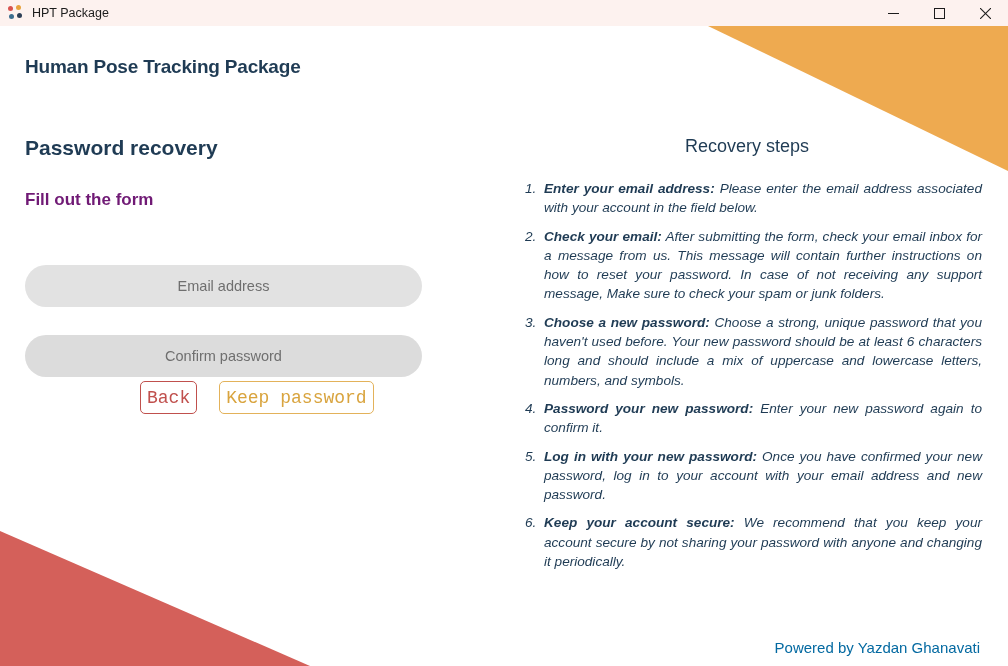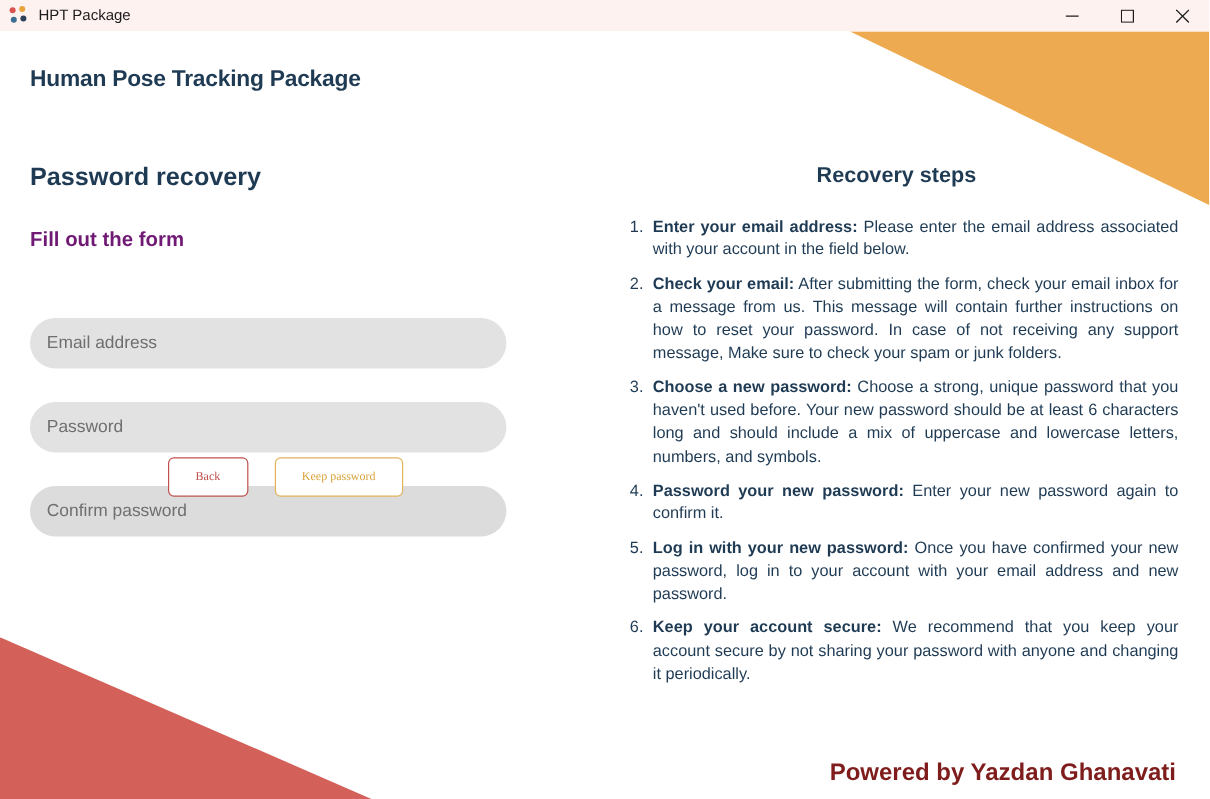--- a/index.html
+++ b/index.html
@@ -134,39 +134,40 @@
     height: 42px;
     border: none;
     outline: none;
     border-radius: 21px;
     background: #e2e2e2;
     padding: 0 14px;
     font-size: 14.5px;
     color: #333;
     font-family: "Liberation Sans", sans-serif;
     margin-bottom: 28px;
+    text-align: center;
   }
   .field::placeholder { color: #6f6f6f; }
   .field.confirm { background: #dcdcdc; }
 
   .buttons-row {
     position: absolute;
     left: 140px;
     top: 355px;
     display: flex;
     gap: 22px;
   }
   .btn {
     box-sizing: border-box;
     height: 33px;
-    padding: 0 22px;
+    padding: 0 6px;
     border-radius: 5px;
     background: #ffffff;
-    font-size: 10px;
-    font-family: Liberation Serif, serif;
+    font-size: 18px;
+    font-family: Liberation Mono, monospace;
     cursor: pointer;
     display: flex;
     align-items: center;
     justify-content: center;
   }
   .btn-back {
     border: 1px solid #c0504d;
     color: #c0504d;
   }
   .btn-reset {
@@ -177,45 +178,46 @@
   
   .right-col {
     position: absolute;
     left: 512px;
     top: 110px;
     width: 470px;
   }
   .steps-title {
     text-align: center;
     font-size: 18px;
-    font-weight: bold;
+    font-weight: normal;
     color: #1f3b54;
     margin: 0 0 22px 0;
   }
   ol.steps {
     margin: 0;
     padding-left: 28px;
     color: #1f3b54;
     font-size: 13.6px;
     line-height: 1.42;
     text-align: justify;
   }
   ol.steps li {
     margin-bottom: 9px;
     padding-left: 4px;
+    font-style: italic;
   }
   ol.steps li b { font-weight: bold; }
 
   .powered {
     position: absolute;
     right: 28px;
     bottom: 10px;
-    font-size: 20px;
-    font-weight: bold;
-    color: #7f1d1d;
+    font-size: 15px;
+    font-weight: normal;
+    color: #0369a1;
     z-index: 12;
   }
 </style>
 </head>
 <body>
 
 <div class="window">
 
   <div class="titlebar">
     <div class="app-icon">
@@ -250,21 +252,20 @@
 
   <div class="content">
 
     <div class="main-title">Human Pose Tracking Package</div>
 
     <div class="left-col">
       <div class="section-title">Password recovery</div>
       <div class="sub-title">Fill out the form</div>
 
       <input class="field" type="text" placeholder="Email address" style="">
-      <input class="field" type="password" placeholder="Password" style="">
       <input class="field confirm" type="password" placeholder="Confirm password" style="">
     </div>
 
     <div class="buttons-row">
       <div class="btn btn-back">Back</div>
       <div class="btn btn-reset">Keep password</div>
     </div>
 
     <div class="right-col">
       <div class="steps-title">Recovery steps</div>

